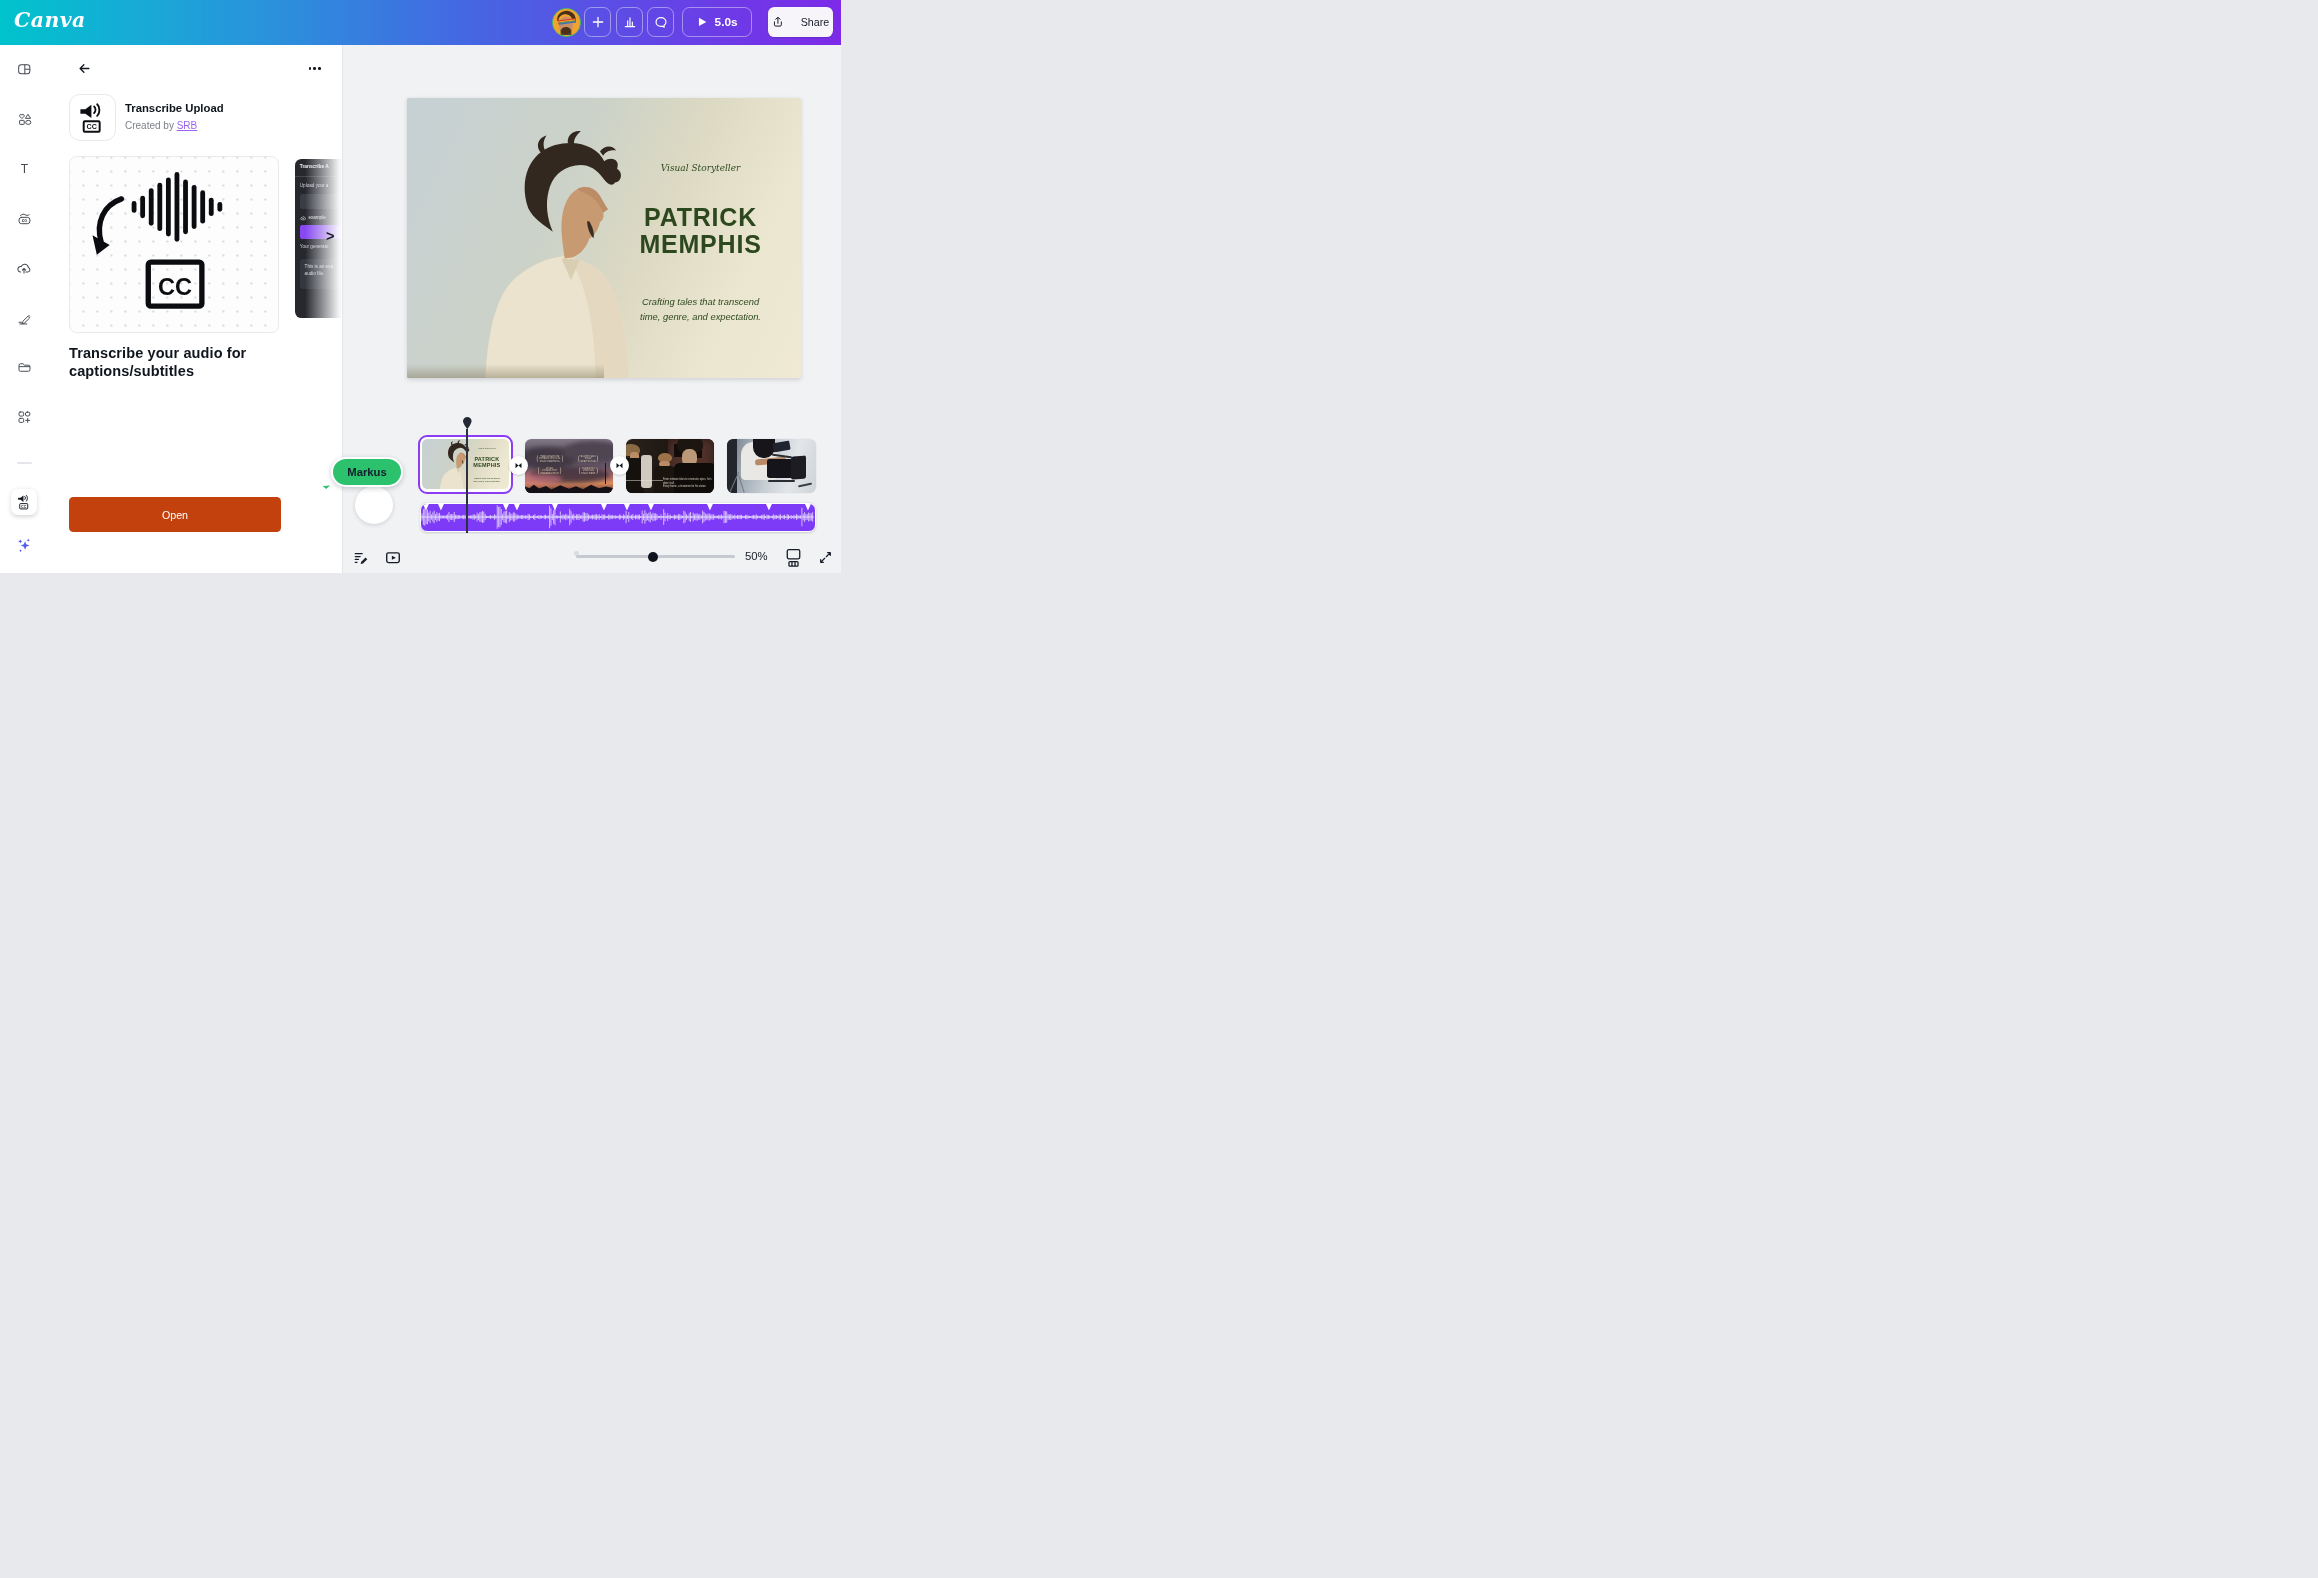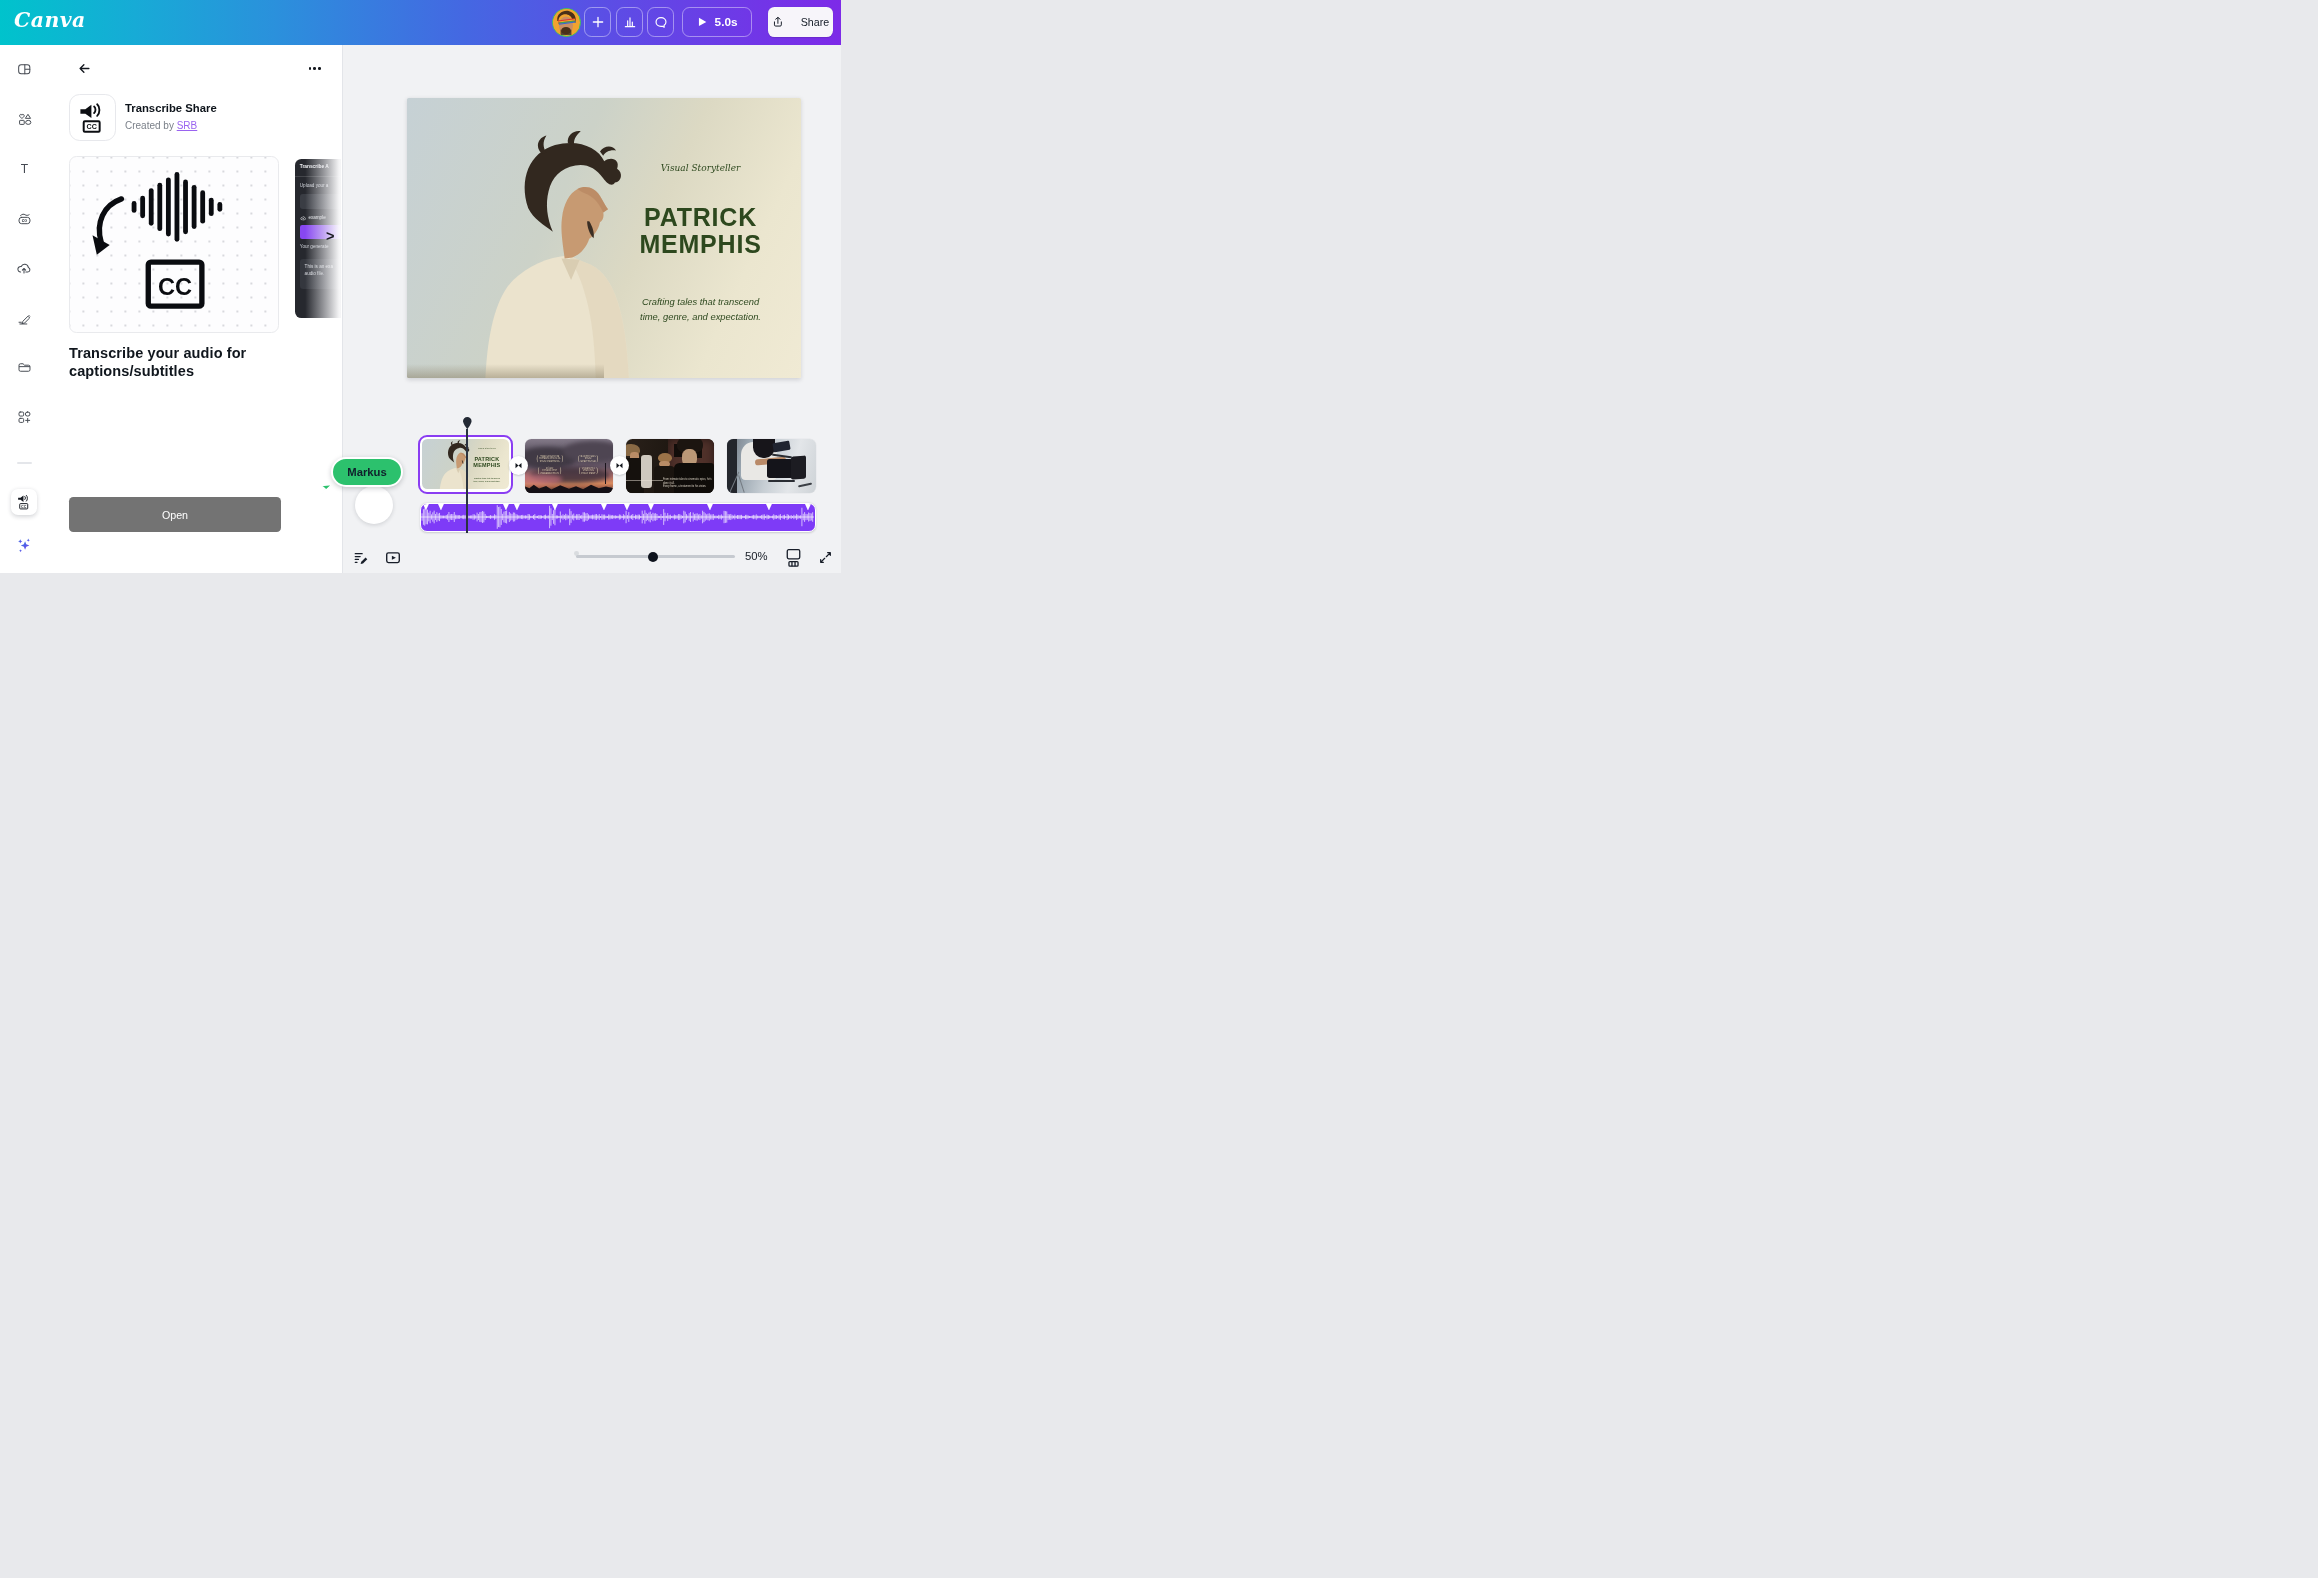--- a/index.html
+++ b/index.html
@@ -65,21 +65,21 @@
     font-size:4.6px;color:#e3e5e9;white-space:nowrap;}
   .minicard .pb{position:absolute;left:4.8px;top:66px;width:47px;height:14px;background:#8747f1;border-radius:2.1px;}
   .minicard .tile{position:absolute;left:4.8px;top:100px;width:51px;height:30px;background:#34373e;border-radius:3.2px;}
   .minicard .tile div{margin:5.4px 0 0 4.8px;font-size:4.6px;color:#d5d8dd;line-height:1.5;white-space:nowrap;}
   .minifade{position:absolute;left:247px;top:114px;width:46px;height:159px;pointer-events:none;
     background:linear-gradient(90deg,rgba(38,40,46,0) 22%,rgba(240,240,243,.55) 62%,rgba(252,252,253,.97) 96%);}
   .mchev{position:absolute;left:278px;top:183px;font-size:14.5px;font-weight:700;color:#17191e;cursor:pointer;}
   .heading{position:absolute;left:21px;top:300px;width:231px;font-size:14.5px;line-height:1.24;
     font-weight:700;color:#10161d;letter-spacing:0.1px;}
   .para{position:absolute;left:21px;top:351px;width:256px;font-size:10.5px;line-height:1.66;color:#1d242e;}
-  .openbtn{position:absolute;left:21px;top:452px;width:212px;height:35px;background:#737373;border:none;
+  .openbtn{position:absolute;left:21px;top:452px;width:212px;height:35px;background:#c2410c;border:none;
     border-radius:4.3px;color:#fff;font-size:10.7px;cursor:pointer;}
 
   
   .bubble{position:absolute;left:355px;top:486px;width:38px;height:38px;border-radius:50%;background:#fff;
     box-shadow:0 1.1px 4.3px rgba(25,30,42,.16);z-index:48;}
   .mpill{position:absolute;left:331px;top:457px;width:72px;height:30px;background:#2cc16d;border:2.7px solid #fff;
     border-radius:16px;display:flex;align-items:center;justify-content:center;color:#10202c;font-size:11.3px;
     font-weight:600;box-shadow:0 1.6px 5.4px rgba(25,30,42,.22);z-index:50;}
   .mcursor{position:absolute;left:315px;top:479px;z-index:49;}
 
@@ -312,21 +312,21 @@
       </div>
 
     <div class="appcard">
       <svg width="33" height="33" viewBox="0 0 60 60">
         <path d="M8 15h9L28 7v24l-11-8H8Z" fill="#0c0e12"></path>
         <path d="M33 10c3.2 2.6 3.2 9.4 0 12M38.5 6c5.4 4.6 5.4 16.4 0 21" stroke="#0c0e12" stroke-width="3.4" fill="none" stroke-linecap="round"></path>
         <rect x="14" y="37" width="29" height="19" rx="2" fill="none" stroke="#0c0e12" stroke-width="3.6"></rect>
         <text x="28.5" y="51.5" text-anchor="middle" font-size="13" font-weight="bold" fill="#0c0e12">CC</text>
       </svg>
     </div>
-    <div class="apptitle">Transcribe Share</div>
+    <div class="apptitle">Transcribe Upload</div>
     <div class="byline">
       <span>Created by</span>
       <a>SRB</a>
     </div>
 
     <div class="preview">
       <svg width="208" height="176" viewBox="0 0 388 328">
         <g fill="#0a0c10">
           <rect x="115" y="82" width="9" height="22" rx="4.5"></rect>
           <rect x="131" y="72" width="9" height="42" rx="4.5"></rect>

